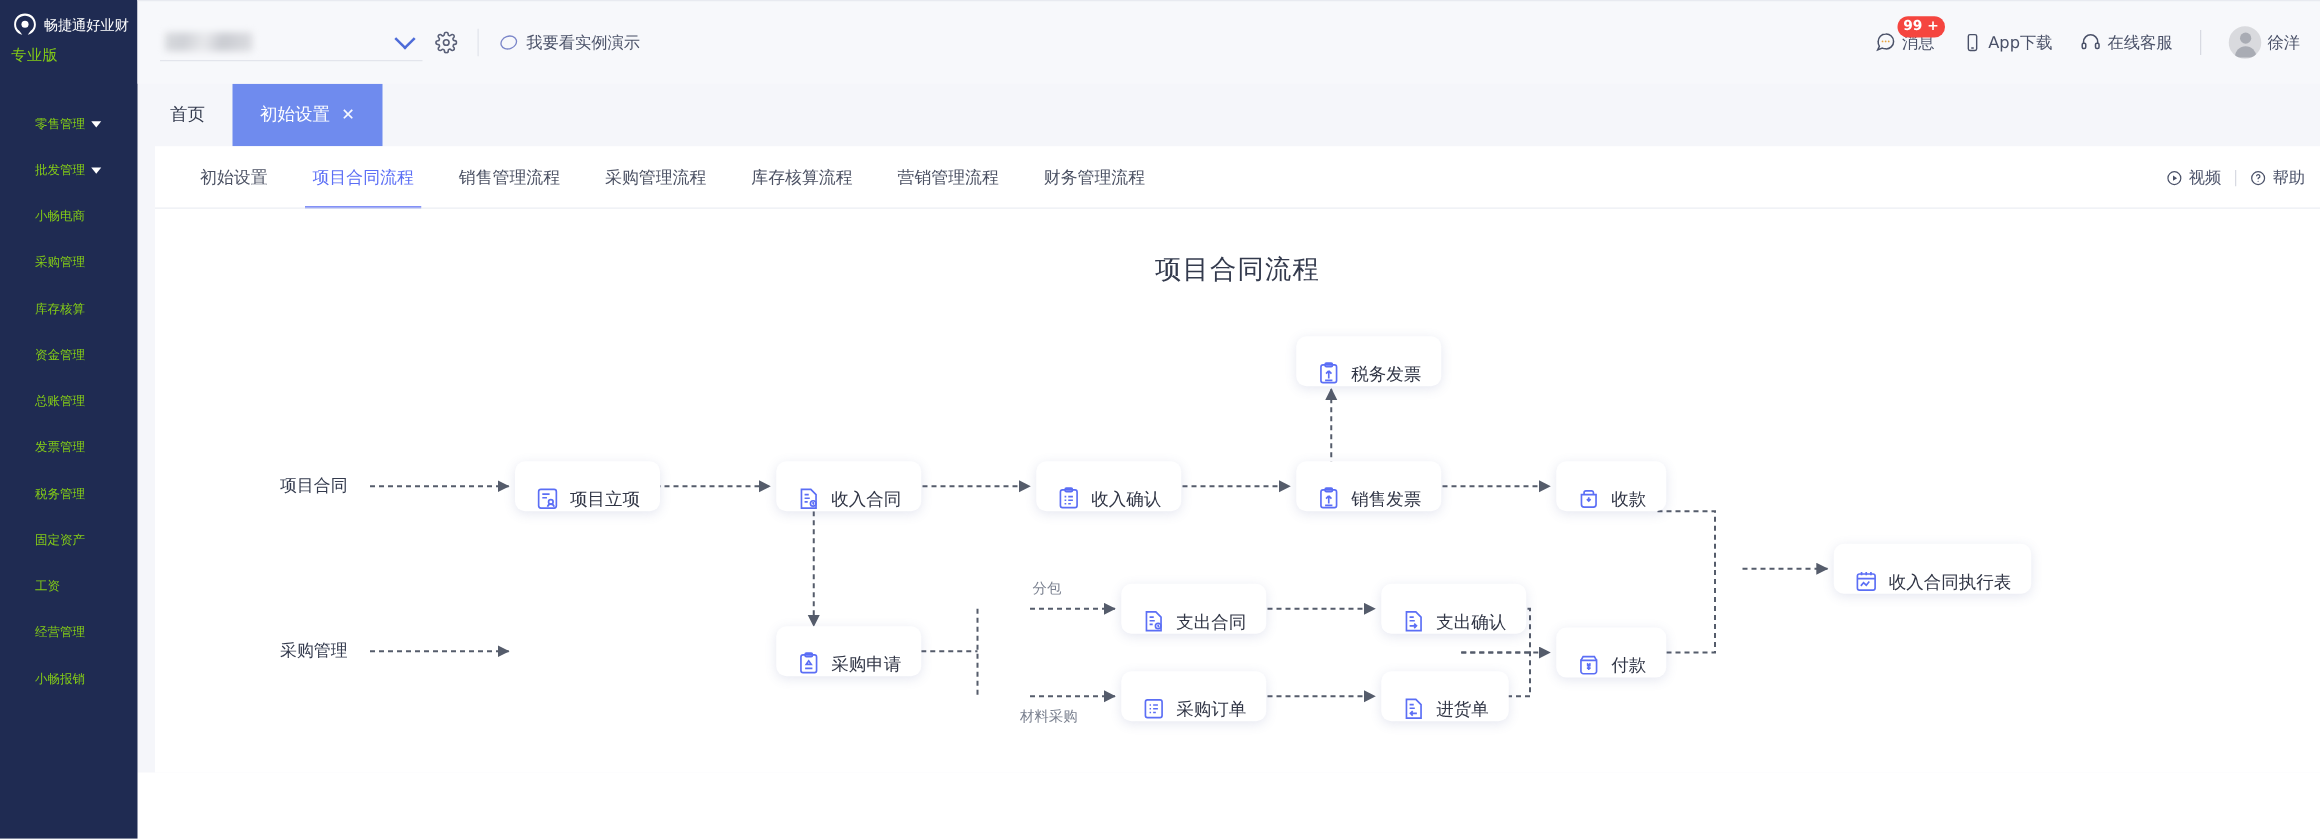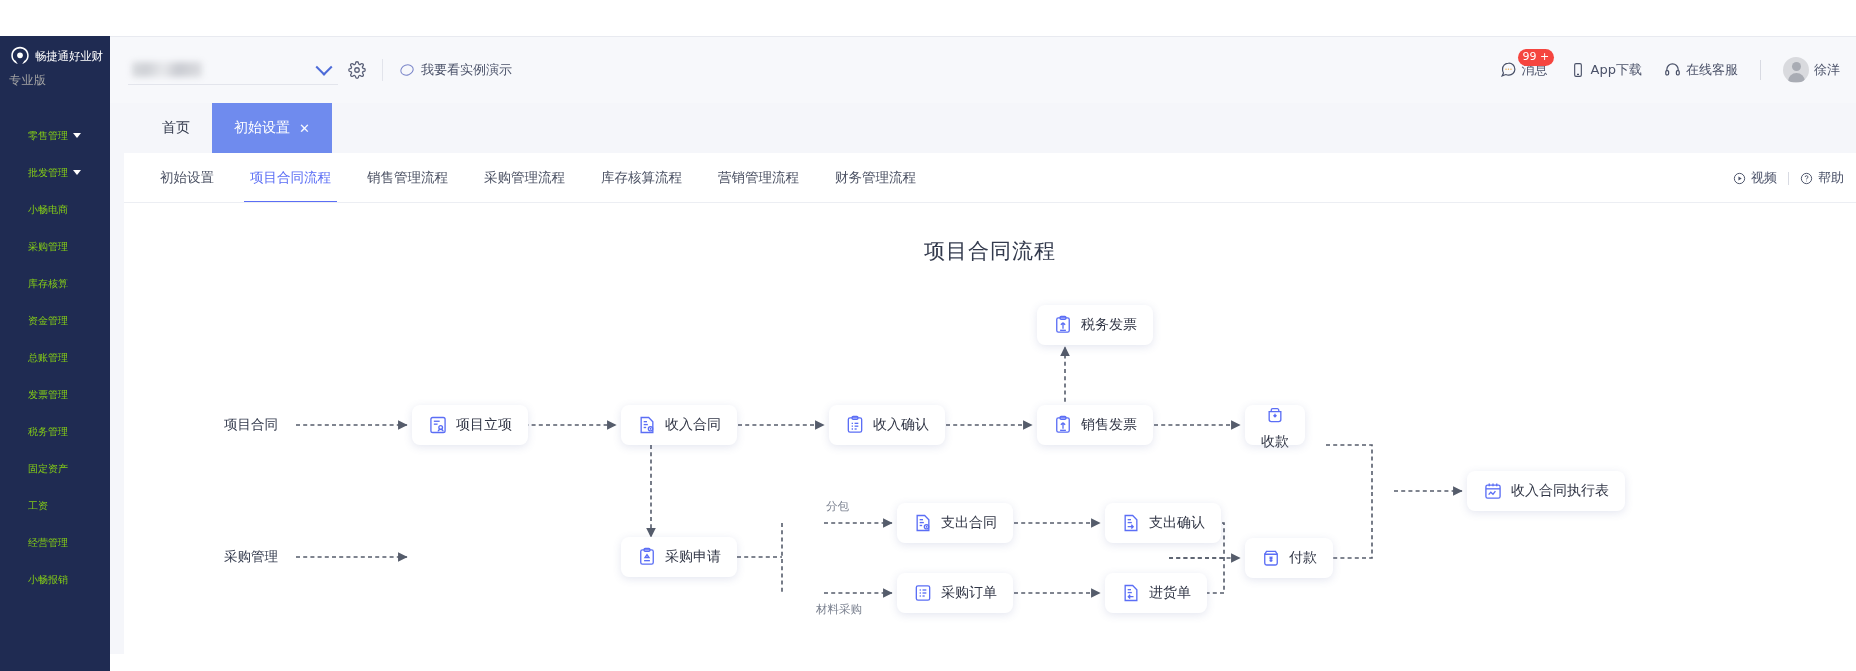--- a/index.html
+++ b/index.html
@@ -2,21 +2,21 @@
 <html><head>
 <meta charset="utf-8">
 <style>
   * { box-sizing: border-box; margin: 0; padding: 0; }
   html, body {
     width: 1856px; height: 671px;
     overflow: hidden;
     font-family: "Liberation Sans", "DejaVu Sans", sans-serif;
     background: #ffffff;
   }
-  .app { position: relative; width: 1856px; height: 618px; display: flex; background:#fff;margin-top:36px; }
+  .app { position: relative; width: 1856px; height: 618px; display: flex; background:#fff; }
 
   
   .sidebar {
     width: 110px; height: 671px;
     background: #1f2b52;
     flex: 0 0 110px;
     position: relative;
     padding-top: 0;
   }
   .logo-block {
@@ -29,21 +29,21 @@
     width: 22px; height: 22px; flex: 0 0 22px;
     display:flex; align-items:center; justify-content:center;
   }
   .logo-text {
     font-size: 11.5px; color: #ffffff; white-space: nowrap;
     letter-spacing: -0.2px;
     font-family: "DejaVu Sans", sans-serif;
   }
   .logo-pro {
     position: absolute; left: 9px; top: 36px;
-    font-size: 12px; color: #a3a3a3; letter-spacing: 0.5px;
+    font-size: 12px; color: #84cc16; letter-spacing: 0.5px;
     font-family: "DejaVu Sans", sans-serif;
     text-align: right;
   }
   .nav { padding-top: 14px; }
   .nav-item {
     height: 37px; line-height: 37px;
     color: #84cc16; font-size: 10px;
     padding-left: 28px;
     white-space: nowrap;
     cursor: pointer;
@@ -104,31 +104,31 @@
     display:flex; align-items:center; gap: 5px;
     font-size: 13px; color: #4a5168; cursor:pointer; position: relative;
     font-family: "DejaVu Sans", sans-serif;
   }
   .badge {
     position: absolute; left: 18px; top: -12px;
     background: #f5453f; color: #fff;
     font-size: 11px; line-height: 16px;
     height: 17px; padding: 0 5px; border-radius: 9px;
     font-family: "DejaVu Sans", sans-serif; white-space: nowrap;
-    font-weight: normal;
+    font-weight: bold;
   }
   .avatar-wrap{position:relative; width:26px;height:26px;display:flex;align-items:center;justify-content:center;}
   .avatar-inner{position:relative;width:26px;height:26px;border-radius:50%;background:#d9dade;overflow:hidden;display:flex;flex-direction:column;align-items:center;justify-content:flex-start;padding-top:5px;}
   .avatar-inner .h{width:9px;height:9px;border-radius:50%;background:#a9acb4;}
   .avatar-inner .b{width:17px;height:9px;border-radius:9px 9px 0 0;background:#a9acb4;margin-top:2px;}
 
   
   .pagetabs {
     height: 50px; background: #f5f6fa;
-    display: flex; align-items: stretch; padding-left: 30px;
+    display: flex; align-items: stretch; padding-left: 4px;
   }
   .ptab {
     display:flex; align-items:center; justify-content:center;
     padding: 0 22px; font-size: 14px; color: #333a4d; cursor: pointer;
     font-family: "DejaVu Sans", sans-serif; gap: 9px;
   }
   .ptab.active { background: #6f8bee; color: #ffffff; }
   .ptab .xclose { font-size: 13px; opacity: .95; }
 
   
@@ -165,21 +165,21 @@
     text-align: center; font-size: 21px; color: #333a4d; margin-top: 34px;
     font-family: "DejaVu Sans", sans-serif; letter-spacing: 1px;
   }
 
   
   .canvas { position: relative; width: 100%; height: 420px; margin-top: 10px; }
   .svg-layer { position: absolute; inset: 0; width: 100%; height: 100%; }
 
   .node {
     position: absolute;
-    display: flex; align-items: center; gap: 8px;
+    display: flex; align-items: flex-end; gap: 8px;
     background: #ffffff; border-radius: 8px;
     box-shadow: 0 2px 9px rgba(90,100,160,0.16);
     padding: 0 16px; height: 40px;
     font-size: 14px; color: #303545; white-space: nowrap;
     font-family: "DejaVu Sans", sans-serif;
     cursor: pointer;
   }
   .node svg { flex: 0 0 auto; }
   .rowlabel {
     position:absolute; font-size: 13.5px; color: #333a4d;
@@ -489,21 +489,21 @@
         <div class="node" style="left:913px; top:30px;">
           <svg width="20" height="20" viewBox="0 0 24 24" fill="none" stroke="#5b6ef5" stroke-width="1.6">
             <rect x="4.5" y="3.5" width="15" height="17" rx="2"></rect>
               <rect x="8.5" y="1.8" width="7" height="3.4" rx="1.2"></rect>
             <path d="M12 16.5V9.2M12 9.2l-2.6 2.6M12 9.2l2.6 2.6"></path>
               <line x1="8.5" y1="18.4" x2="15.5" y2="18.4"></line>
           </svg>
           <span>税务发票</span>
         </div>
 
-        <div class="node" style="left:1121px; top:130px;flex-direction:column;">
+        <div class="node" style="left:1121px; top:130px;">
           <svg width="20" height="20" viewBox="0 0 24 24" fill="none" stroke="#5b6ef5" stroke-width="1.6">
             <path d="M5 8h14v9.5a2.5 2.5 0 0 1-2.5 2.5h-9A2.5 2.5 0 0 1 5 17.5z"></path>
             <path d="M7.5 8V6.2A1.8 1.8 0 0 1 9.3 4.4h5.4A1.8 1.8 0 0 1 16.5 6.2V8"></path>
             <path d="M10.2 12.4l1.8 1.8 1.8-1.8M12 14.2v-3.6"></path>
           </svg>
           <span>收款</span>
         </div>
 
         <div class="node" style="left:1343px; top:196px;">
           <svg width="20" height="20" viewBox="0 0 24 24" fill="none" stroke="#5b6ef5" stroke-width="1.6">

